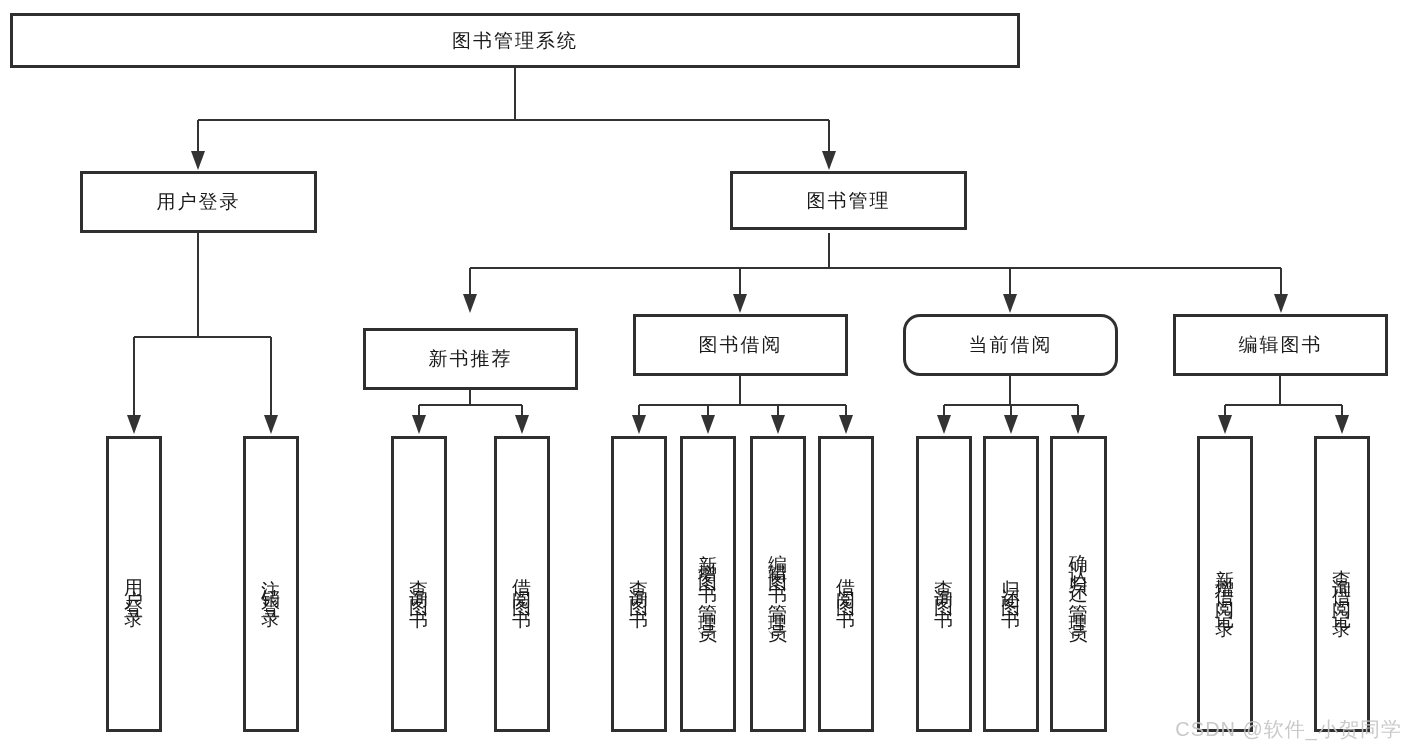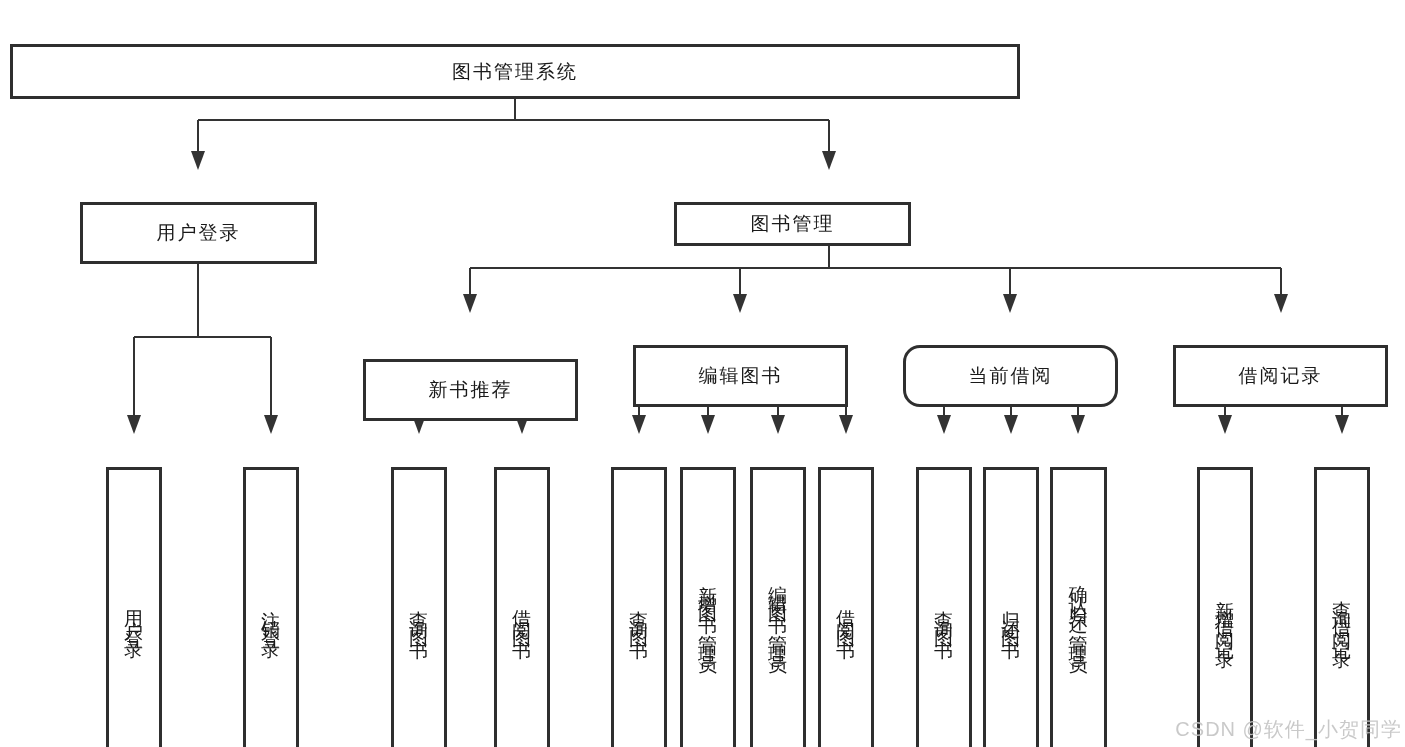--- a/index.html
+++ b/index.html
@@ -12,21 +12,20 @@
   }
   #connectors{position:absolute;left:0;top:0;width:1405px;height:747px;}
   .box{
     position:absolute;
     border:3px solid #2f2f2f;
     background:#ffffff;
     display:flex;align-items:center;justify-content:center;
     color:#1a1a1a;
     box-sizing:border-box;
     z-index:2;
-    margin-top:31px;
   }
   .hlabel{font-size:19px;letter-spacing:2px;white-space:nowrap;}
   .leaf span{
     writing-mode:vertical-rl;
     text-orientation:mixed;
     font-size:19px;
     letter-spacing:10px;
     line-height:1;
     white-space:nowrap;
   }
@@ -85,35 +84,35 @@
     </g>
   </svg>
 
   <div class="box" style="left:10px;top:13px;width:1010px;height:55px;">
     <span class="hlabel">图书管理系统</span>
   </div>
 
   <div class="box" style="left:80px;top:171px;width:237px;height:62px;">
     <span class="hlabel">用户登录</span>
   </div>
-  <div class="box" style="left:674px;top:171px;width:237px;height:44px;text-align:center;">
+  <div class="box" style="left:730px;top:171px;width:237px;height:59px;text-align:center;">
     <span class="hlabel">图书管理</span>
   </div>
 
   <div class="box" style="left:363px;top:328px;width:215px;height:62px;">
     <span class="hlabel">新书推荐</span>
   </div>
   <div class="box" style="left:633px;top:314px;width:215px;height:62px;">
-    <span class="hlabel">编辑图书</span>
+    <span class="hlabel">图书借阅</span>
   </div>
   <div class="box" style="left:903px;top:314px;width:215px;height:62px;border-radius:17px;">
     <span class="hlabel">当前借阅</span>
   </div>
   <div class="box" style="left:1173px;top:314px;width:215px;height:62px;">
-    <span class="hlabel">借阅记录</span>
+    <span class="hlabel">编辑图书</span>
   </div>
 
   <div class="box leaf" style="left:106px;top:436px;width:56px;height:296px;">
     <span>用户登录</span>
   </div>
   <div class="box leaf" style="left:243px;top:436px;width:56px;height:296px;">
     <span>注销登录</span>
   </div>
 
   <div class="box leaf" style="left:391px;top:436px;width:56px;height:296px;">

